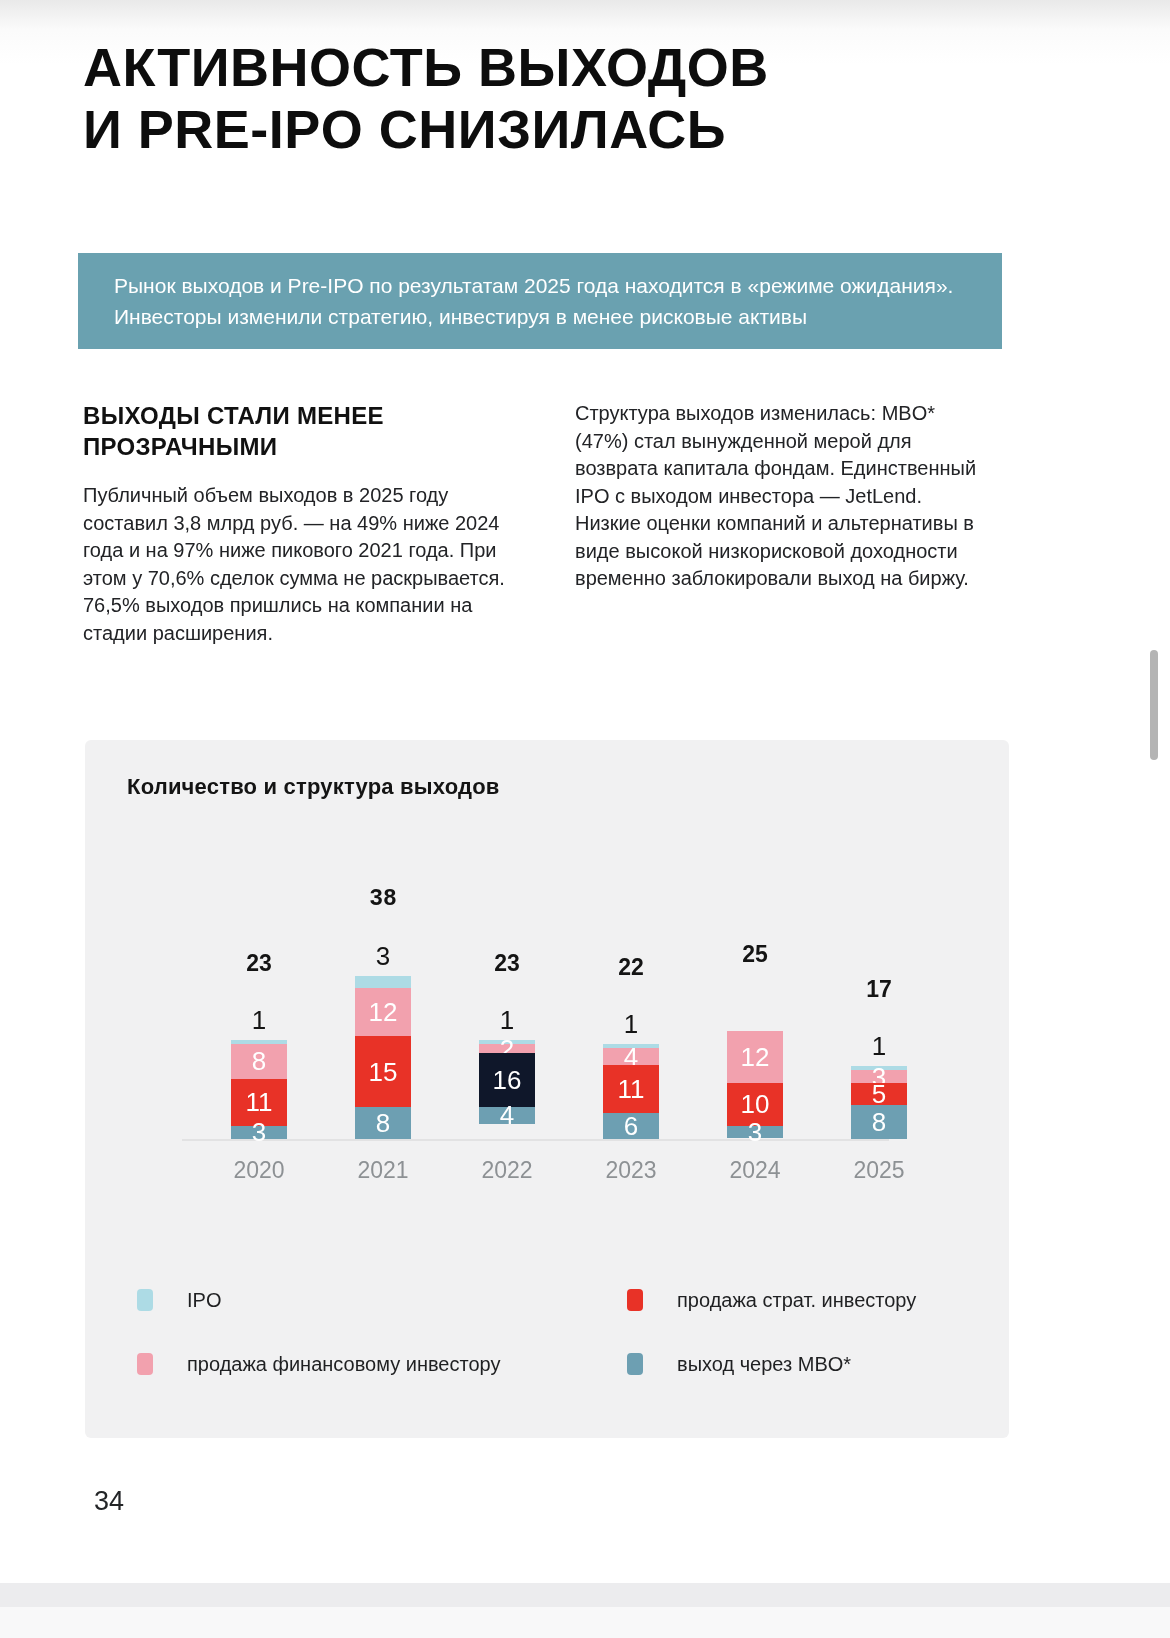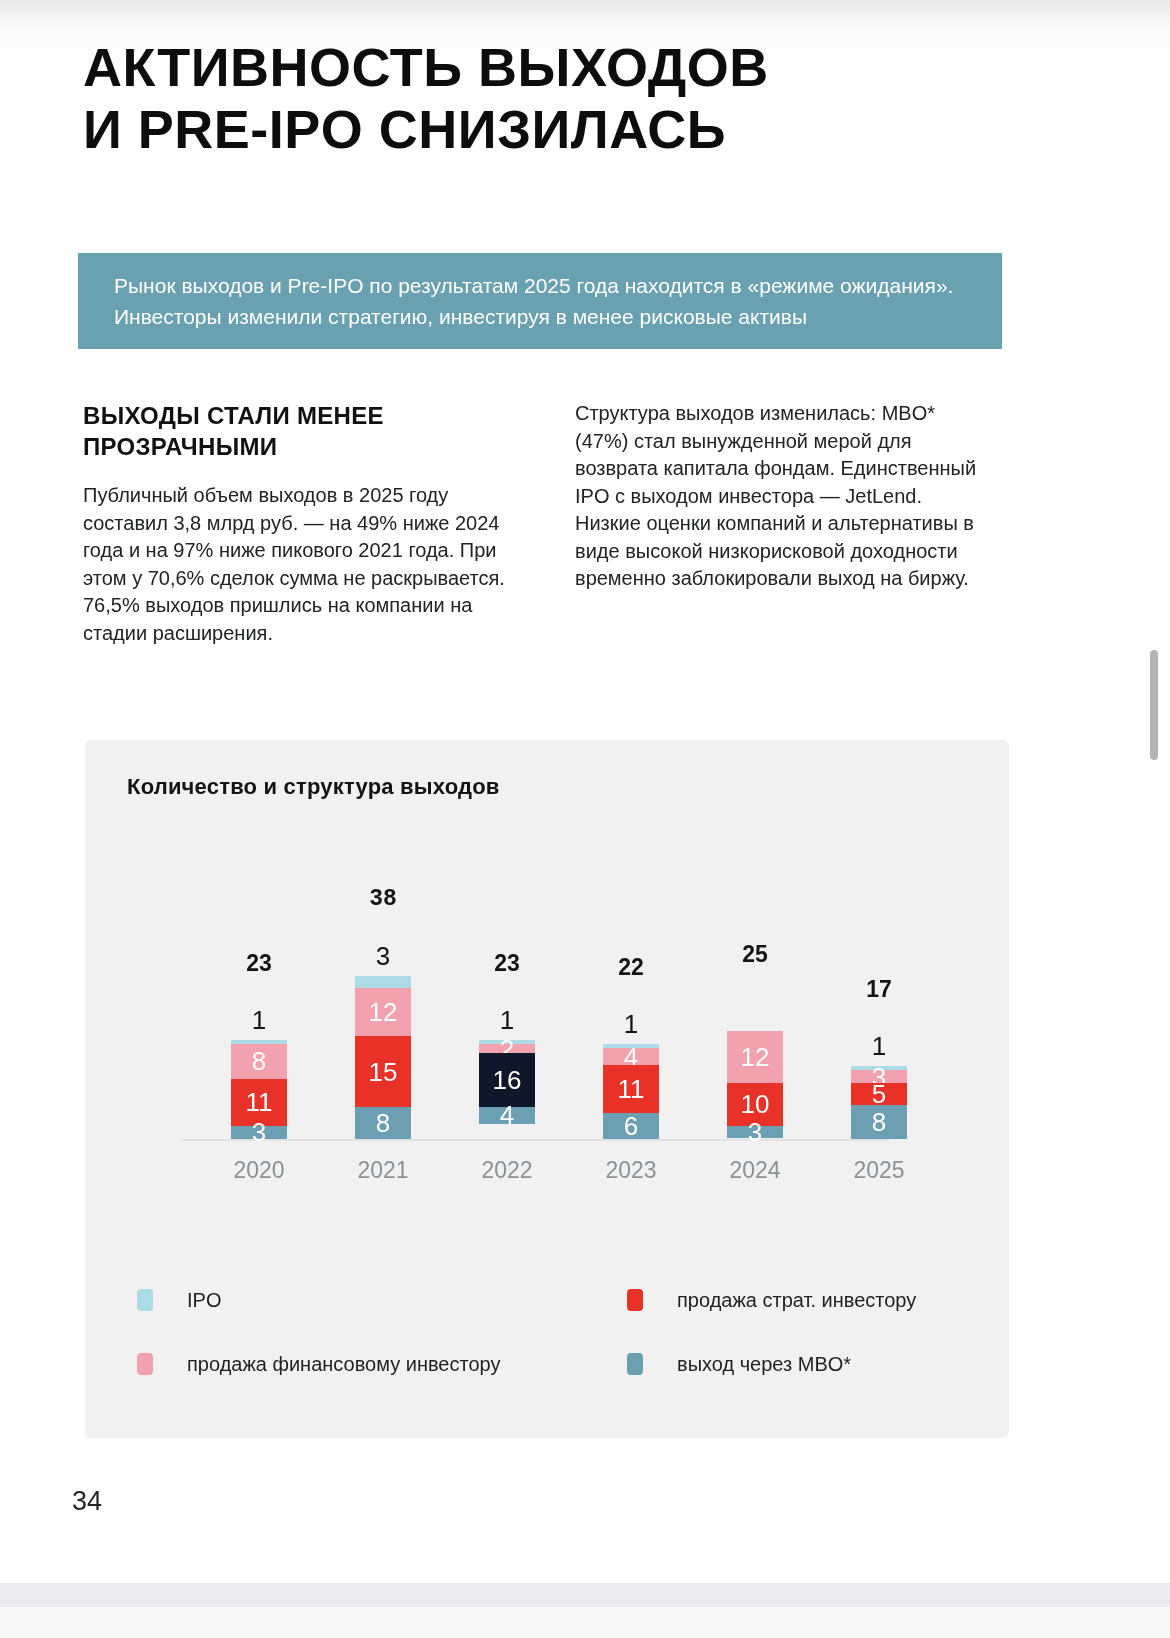--- a/index.html
+++ b/index.html
@@ -42,21 +42,21 @@
               font-size:23px;line-height:26px;top:417px;}
 
   
   .legend-item{position:absolute;display:flex;align-items:center;gap:34px;}
   .legend-swatch{width:16px;height:22px;border-radius:4px;flex:0 0 auto;}
   .legend-label{color:#1f2022;font-size:20px;line-height:24px;}
 
   
   .footnote{position:absolute;left:80px;top:1455px;margin:0;color:#9b9fa2;
             font-size:18px;line-height:24px;}
-  .page-number{position:absolute;left:72px;top:1486px;color:#232527;
+  .page-number{position:absolute;left:94px;top:1486px;color:#232527;
                font-size:27px;font-weight:400;}
 
   
   .scrollbar-thumb{position:absolute;left:1150px;top:650px;width:8px;height:110px;
                    border-radius:4px;background:#b4b4b4;}
 
   
   .bottom-band{position:absolute;left:0;top:1583px;width:1170px;height:24px;background:#ececee;}
   .next-page{position:absolute;left:0;top:1607px;width:1170px;height:31px;background:#f8f8f9;}
 </style>

